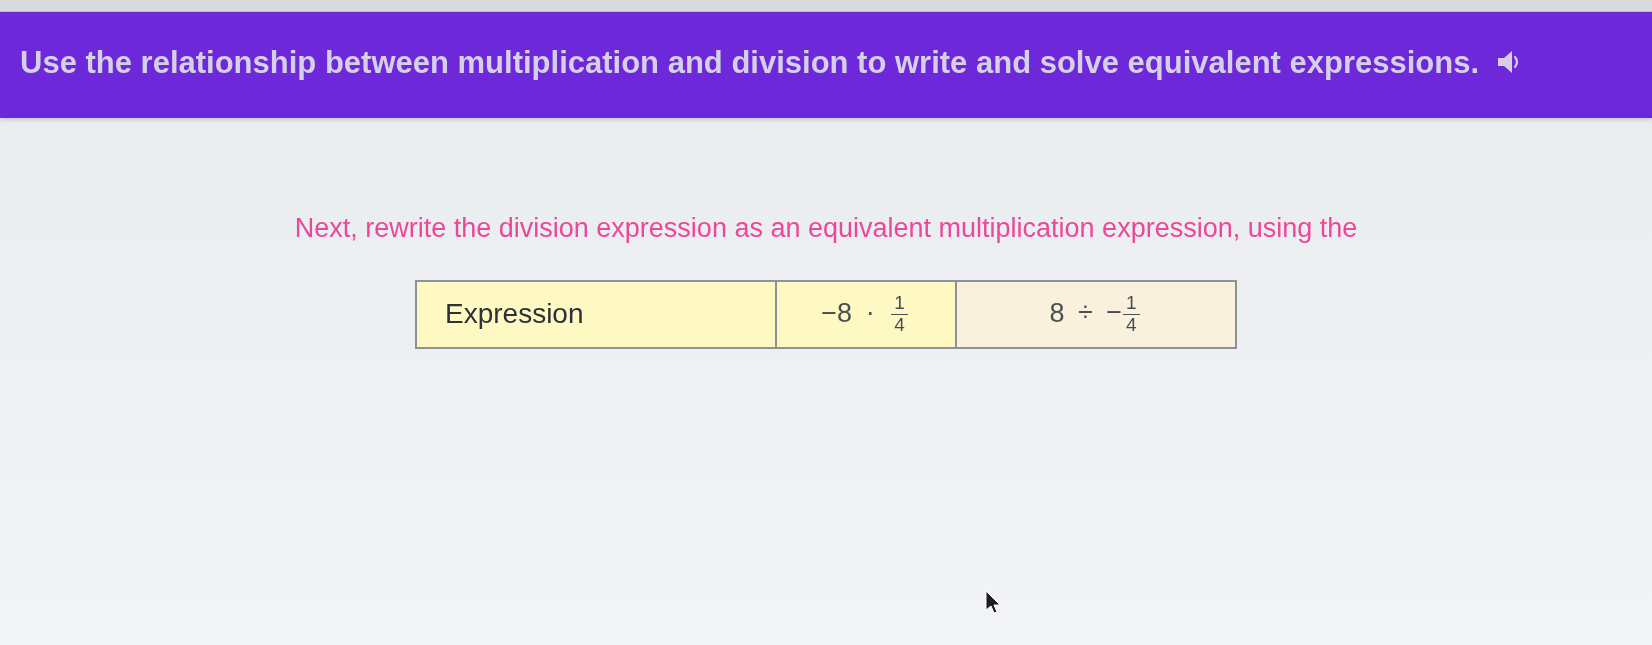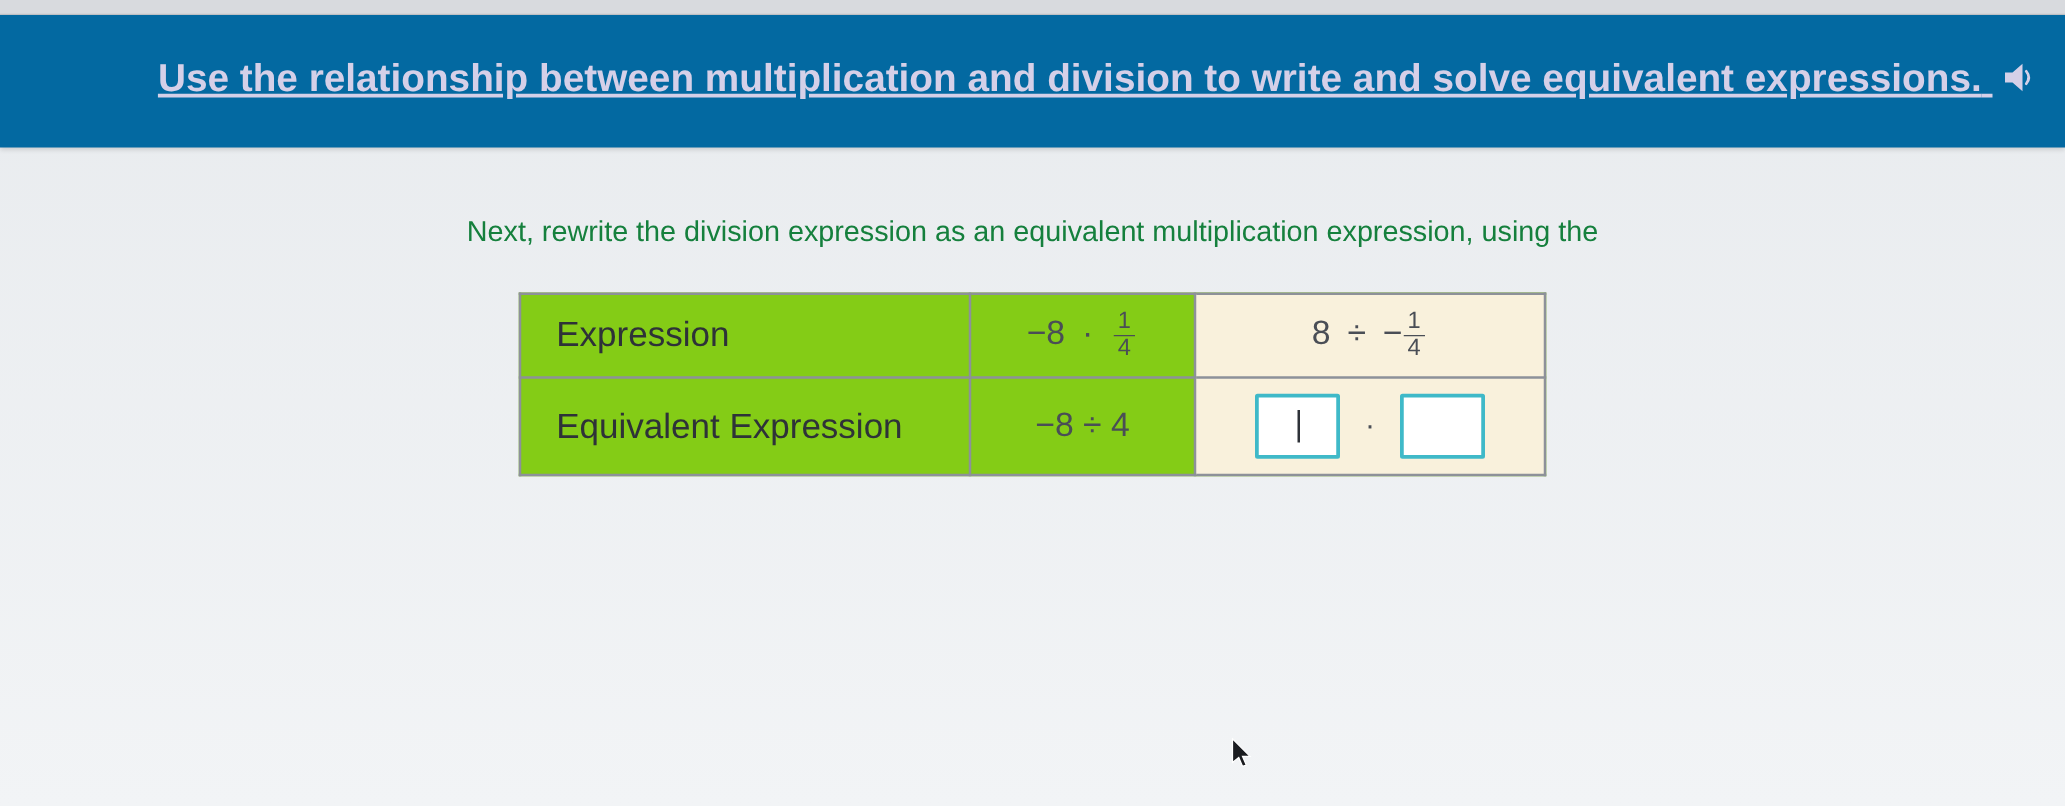--- a/index.html
+++ b/index.html
@@ -15,45 +15,45 @@
       overflow: hidden;
       position: relative;
     }
     .top-edge {
       width: 100%;
       height: 12px;
       background: #d8dade;
       border-bottom: 1px solid #c0c2c6;
     }
     .header-banner {
-      background: #0369a1;
+      background: #6d28d9;
       color: #d5d0e8;
       padding: 28px 20px 30px;
-      text-align: right;
+      text-align: left;
       font-weight: 700;
       font-size: 31px;
       line-height: 1.5;
       box-shadow: 0 2px 4px rgba(0,0,0,0.15);
-      text-decoration: underline;
     }
     .header-banner .audio-icon {
       display: inline-block;
       vertical-align: middle;
       margin-left: 8px;
     }
     .content-area {
       padding: 50px 0 0 0;
       text-align: center;
     }
     .instruction-text {
-      font-size: 23px;
-      color: #15803d;
+      font-size: 27px;
+      color: #ec4899;
       font-weight: 500;
       line-height: 1.55;
       padding: 0 0 0 0;
+      margin-top: 40px;
     }
     .instruction-line {
       display: block;
     }
     .instruction-text .audio-icon {
       display: inline-block;
       vertical-align: middle;
       margin-left: 6px;
     }
     .frac {
@@ -76,21 +76,21 @@
     .math-neg {
       margin-right: -2px;
     }
     .table-wrapper {
       margin: 30px auto 0;
       display: flex;
       justify-content: center;
     }
     table.expr-table {
       border-collapse: collapse;
-      background: #84cc16;
+      background: #fef9c3;
     }
     table.expr-table td {
       border: 2px solid #8d9199;
       padding: 0;
       vertical-align: middle;
       font-size: 27px;
       color: #4a4e56;
     }
     table.expr-table td.label-cell {
       padding: 16px 28px 16px 28px;
@@ -170,31 +170,20 @@
           <span>−8</span>
           <span style="margin:0 6px;">·</span>
           <span class="frac"><span class="num">1</span><span class="den">4</span></span>
         </td>
         <td class="math-cell highlighted" style="min-width:280px;">
           <span>8</span>
           <span style="margin:0 6px;">÷</span>
           <span class="math-neg">−</span><span class="frac"><span class="num">1</span><span class="den">4</span></span>
         </td>
       </tr>
-      <tr>
-        <td class="label-cell">Equivalent Expression</td>
-        <td class="math-cell">
-          <span>−8 ÷ 4</span>
-        </td>
-        <td class="math-cell highlighted" style="min-width:280px;">
-          <span class="input-box active"></span>
-          <span class="dot-op">·</span>
-          <span class="input-box"></span>
-        </td>
-      </tr>
     </tbody>
       </table>
   </div>
 </div>
 
 <div class="cursor-pointer">
   <svg width="18" height="26" viewBox="0 0 18 26">
     <path d="M1 1 L1 20 L6 16 L9 23 L12 22 L9 15 L15 15 Z" fill="#1a1c20" stroke="#fff" stroke-width="1"></path>
   </svg>
 </div>

